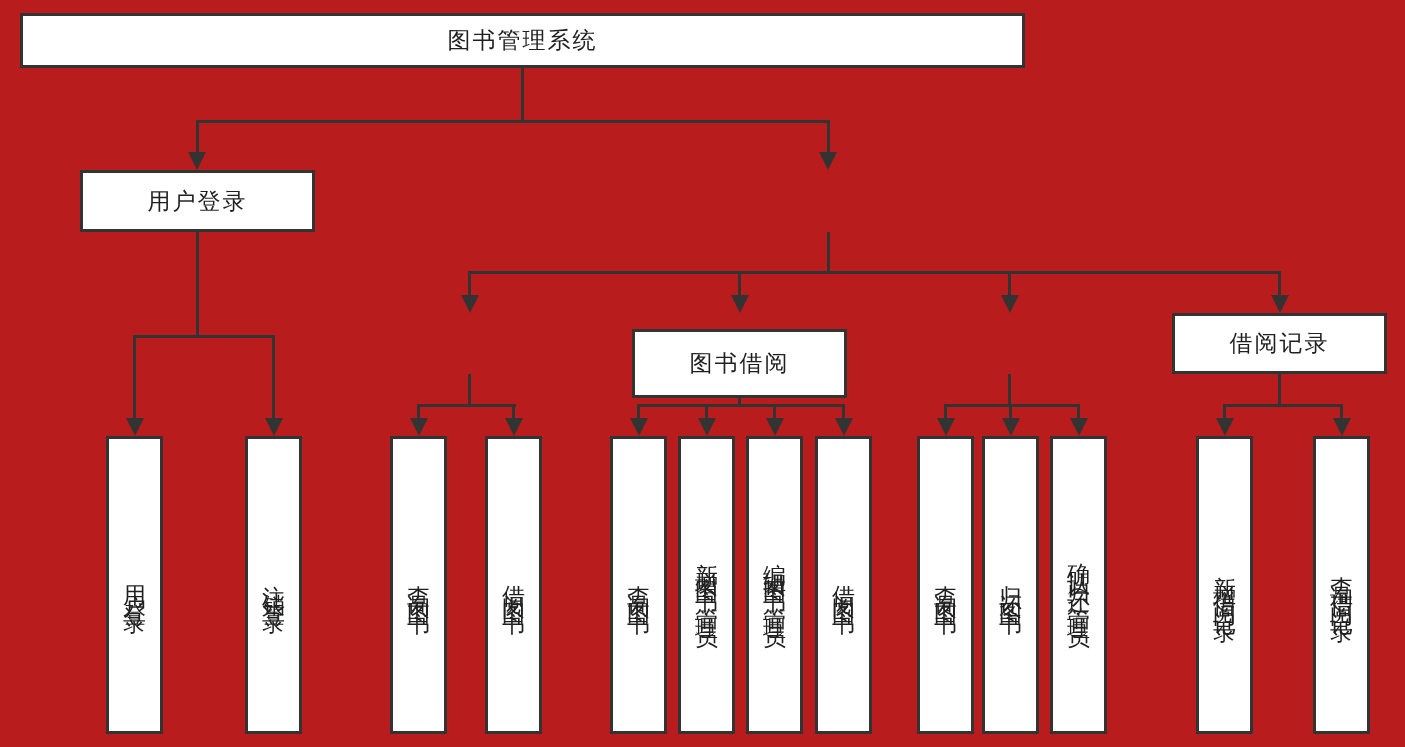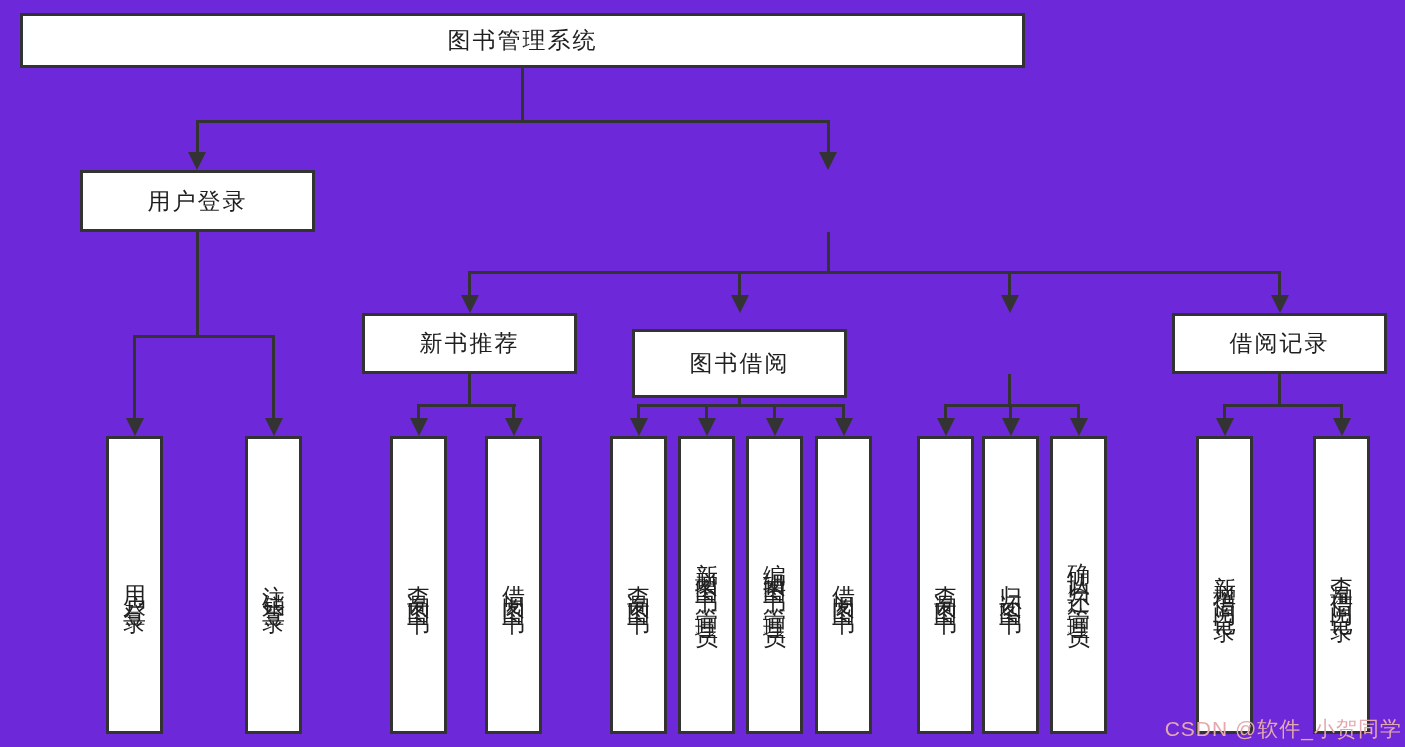--- a/index.html
+++ b/index.html
@@ -5,21 +5,21 @@
   html, body {
     margin: 0;
     padding: 0;
     background: #ffffff;
     font-family: "Liberation Sans", "DejaVu Sans", sans-serif;
   }
   #canvas {
     position: relative;
     width: 1405px;
     height: 747px;
-    background: #6d28d9;
+    background: #b91c1c;
     overflow: hidden;
   }
   .box {
     position: absolute;
     background: #ffffff;
     border: 3px solid #333333;
     box-sizing: border-box;
     display: flex;
     align-items: center;
     justify-content: center;
@@ -73,21 +73,20 @@
 </head>
 <body>
 
 <div id="canvas">
 
   <div class="box hbox" style="left:20px; top:13px; width:1005px; height:55px;">图书管理系统</div>
 
   <div class="box hbox" style="left:80px; top:170px; width:235px; height:62px;">用户登录</div>
 
 
-  <div class="box hbox" style="left:362px; top:313px; width:215px; height:61px;">新书推荐</div>
 
   <div class="box hbox" style="left:632px; top:329px; width:215px; height:69px;">图书借阅</div>
 
 
   <div class="box hbox" style="left:1172px; top:313px; width:215px; height:61px;">借阅记录</div>
 
   <div class="box vbox" style="left:106px; top:436px; width:57px; height:298px;">用户登录</div>
 
   <div class="box vbox" style="left:245px; top:436px; width:57px; height:298px;">注销登录</div>
 
@@ -165,15 +164,14 @@
   <div class="vline" style="left:1077px; top:404px; height:17px;"></div>
   <div class="arrowhead" style="left:1070px; top:418px;"></div>
 
   <div class="vline" style="left:1278px; top:374px; height:32px;"></div>
   <div class="hline" style="left:1223px; top:404px; width:120px;"></div>
   <div class="vline" style="left:1223px; top:404px; height:17px;"></div>
   <div class="arrowhead" style="left:1216px; top:418px;"></div>
   <div class="vline" style="left:1340px; top:404px; height:17px;"></div>
   <div class="arrowhead" style="left:1333px; top:418px;"></div>
 
-  <div class="watermark">CSDN @软件_小贺同学</div>
 
 </div>
 
 </body></html>

